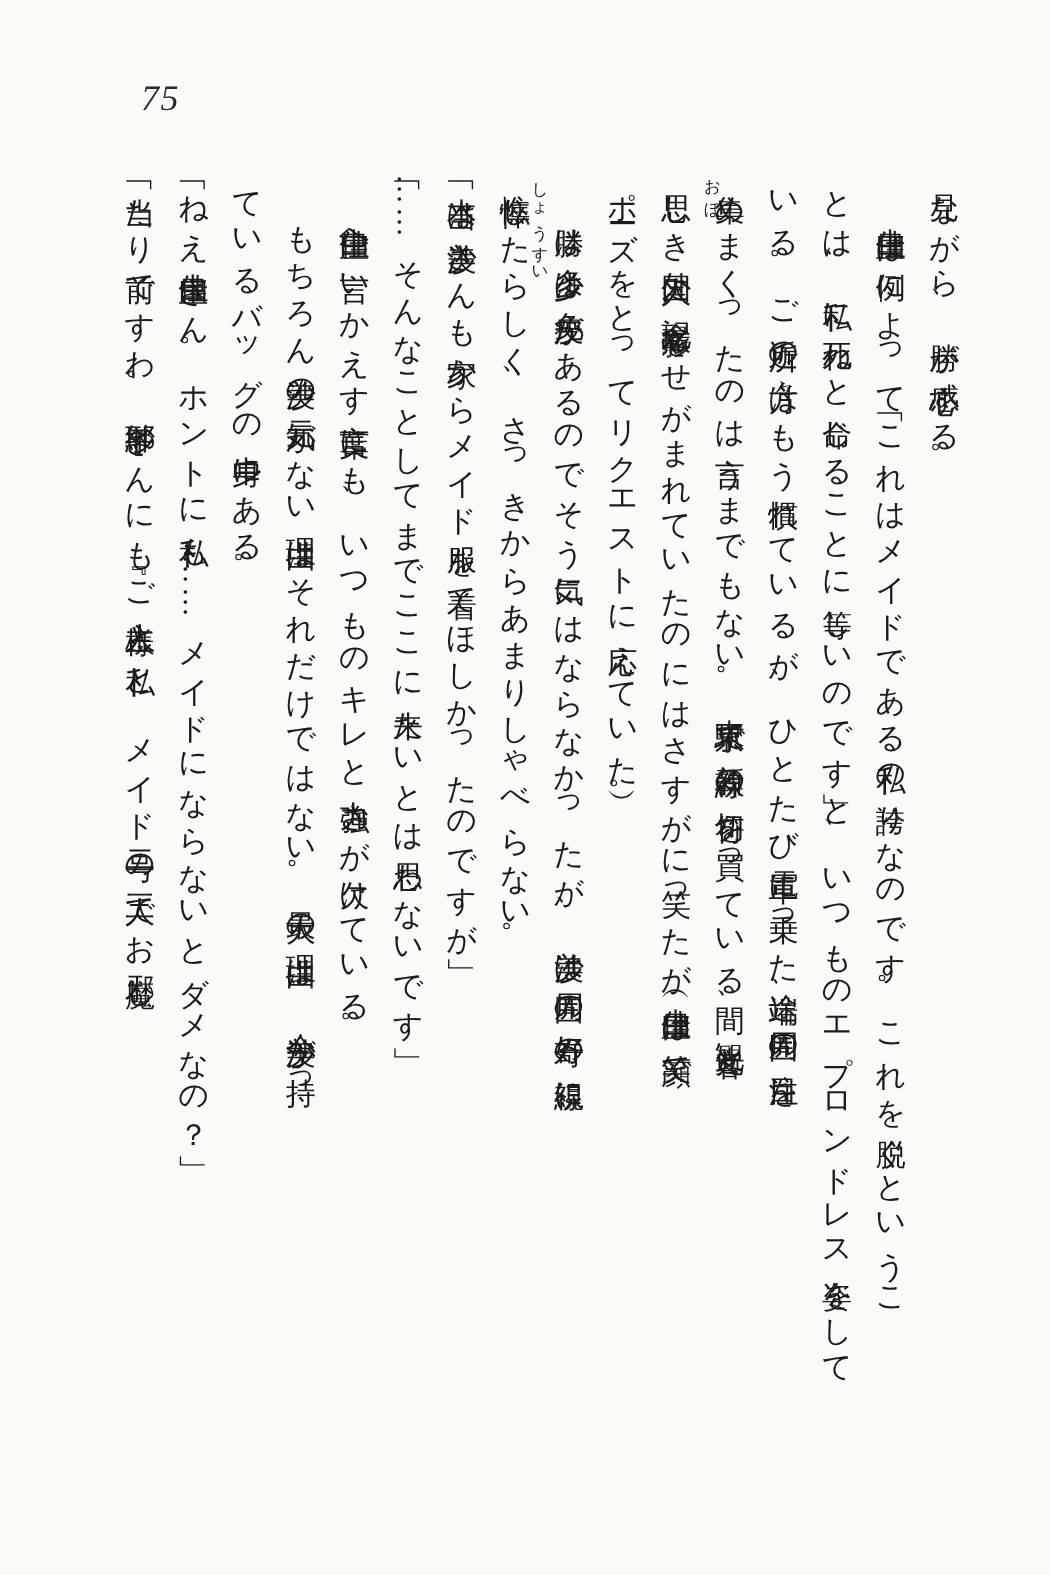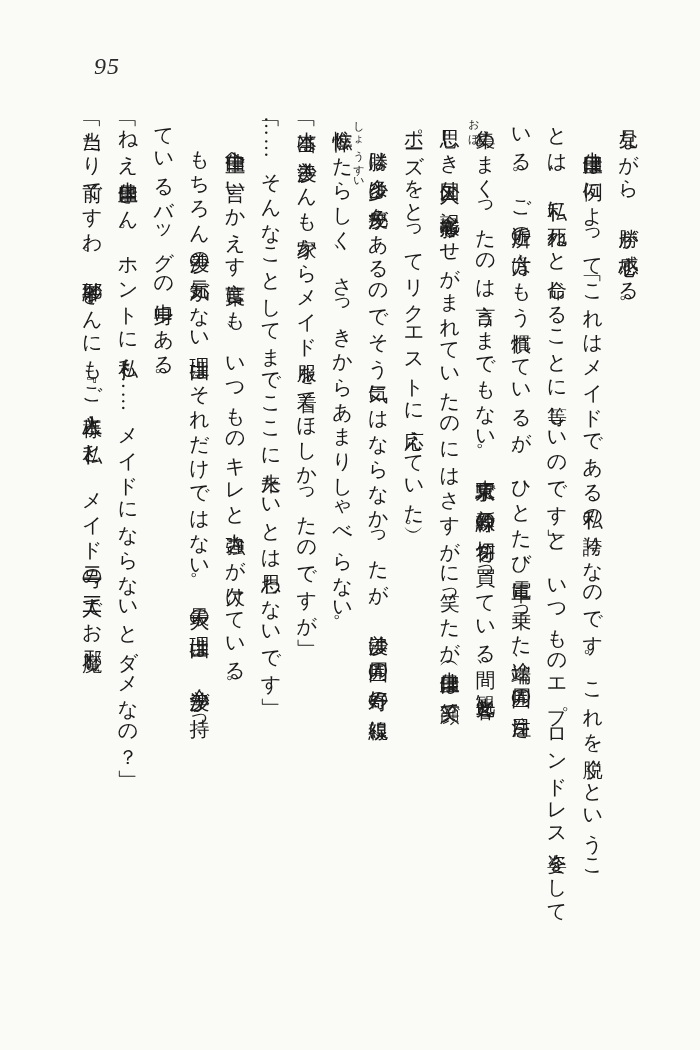--- a/index.html
+++ b/index.html
@@ -62,21 +62,21 @@
     top: 114px;
     font-size: 11px;
     letter-spacing: 1.5px;
   }
 </style>
 </head>
 <body>
 
 <div class="page">
 
-  <div class="page-number">95</div>
+  <div class="page-number">75</div>
 
   <div class="text-block">
     <div class="col">見ながら、勝が感心する。</div>
     <div class="col">　由佳里は例によって「これはメイドである私の誇りなのです。これを脱ぐというこ</div>
     <div class="col">とは、私に死ねと命じることに等しいのです」と、いつものエプロンドレス姿をして</div>
     <div class="col">いる。ご近所の方々はもう慣れているが、ひとたび電車に乗った途端、周囲の注目を</div>
     <div class="col">集めまくったのは言うまでもない。東京駅で新幹線の切符を買っている間、観光客と</div>
     <div class="col">思しき外国人に記念撮影をせがまれていたのにはさすがに笑ったが（由佳里は笑顔で</div>
     <div class="col">ポーズをとってリクエストに応えていた）。</div>
     <div class="col">　勝は多少は免疫があるのでそう気にはならなかったが、美沙は周囲の好奇の視線に</div>

